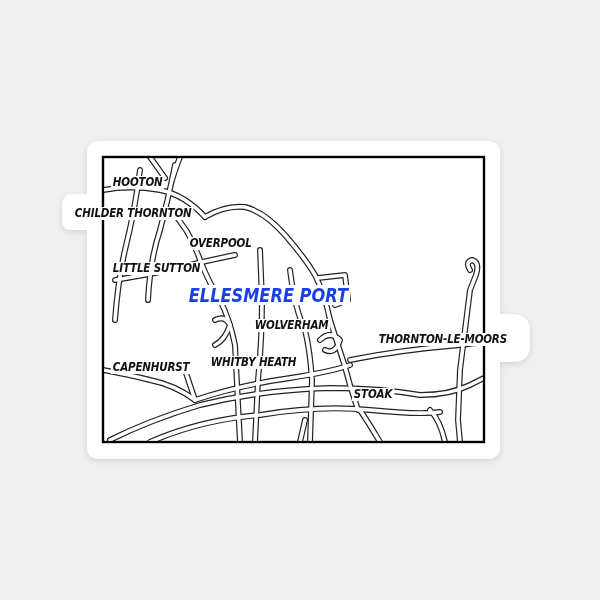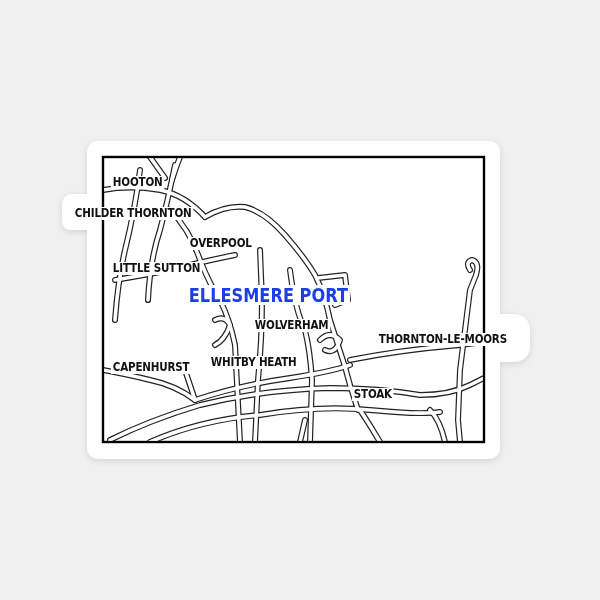--- a/index.html
+++ b/index.html
@@ -4,21 +4,21 @@
 <style>
   html, body { margin: 0; padding: 0; }
   body {
     width: 600px; height: 600px;
     background: #f0f0f0;
     position: relative;
     overflow: hidden;
     font-family: "DejaVu Sans", sans-serif;
   }
   .sticker {
-    position: absolute; left: 0; top: 0; width: 600px; height: 524px;
+    position: absolute; left: 0; top: 0; width: 600px; height: 524px; font-style: italic;
   }
   .map-svg { position: absolute; left: 0; top: 0; }
   .label {
     position: absolute;
     font-family: "DejaVu Sans Condensed", "DejaVu Sans", sans-serif;
     font-weight: bold;
     font-size: 12.5px;
     color: #111111;
     letter-spacing: -0.2px;
     white-space: nowrap;

